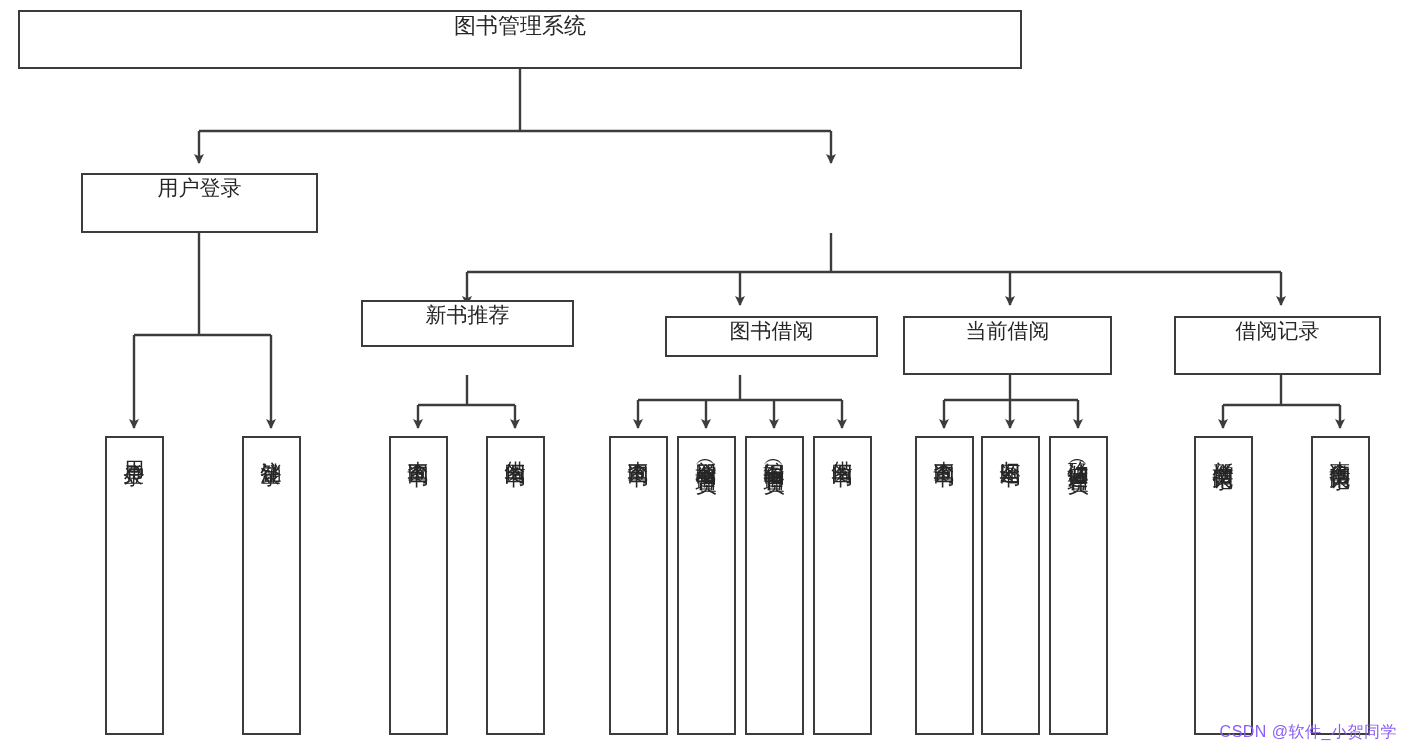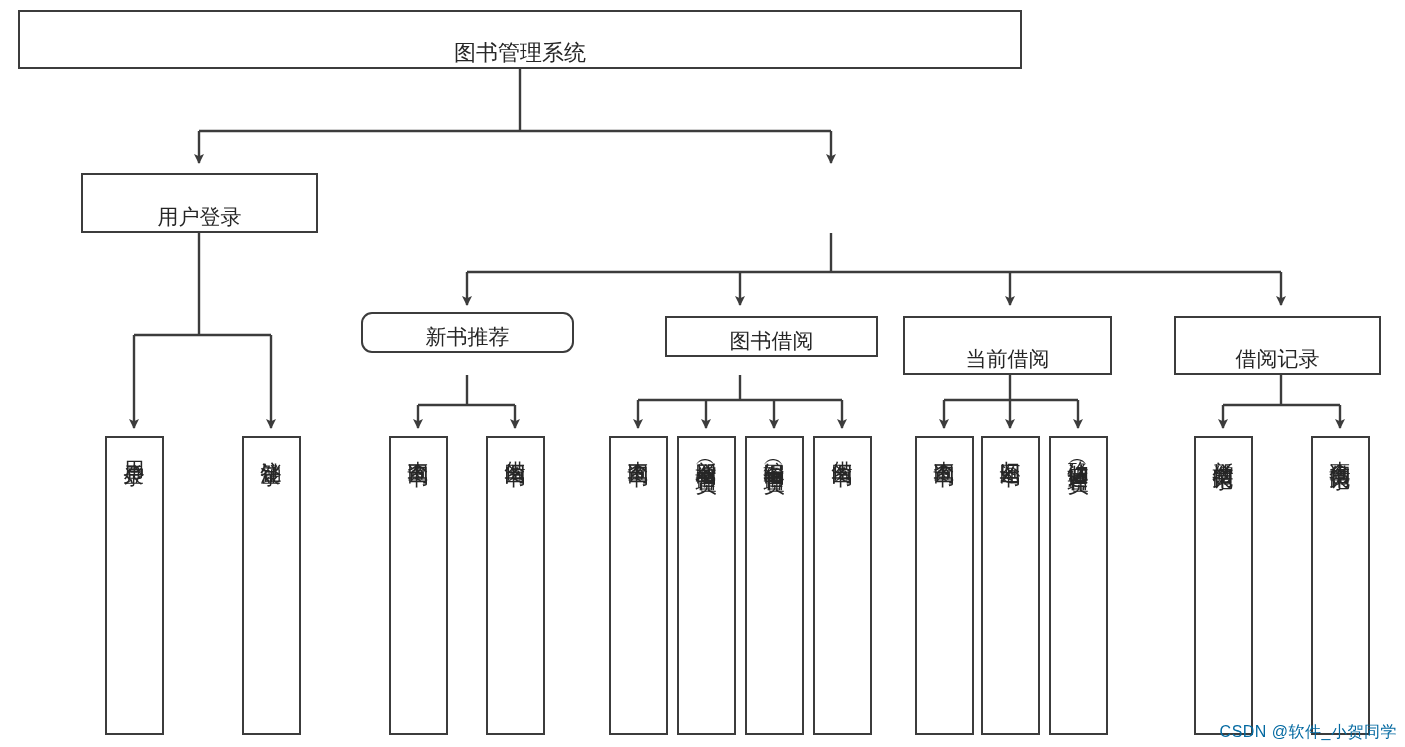--- a/index.html
+++ b/index.html
@@ -24,21 +24,21 @@
     width: 1405px;
     height: 747px;
     pointer-events: none;
   }
   .node {
     position: absolute;
     box-sizing: border-box;
     border: 2px solid #3c3c3c;
     background: #ffffff;
     display: flex;
-    align-items: flex-end;
+    align-items: flex-start;
     justify-content: center;
     color: #262626;
   }
   .node .label {
     display: block;
     text-align: center;
     line-height: 1.28;
     white-space: nowrap;
   }
   
@@ -60,21 +60,21 @@
     font-size: 21px;
     letter-spacing: 2px;
     line-height: 1;
     white-space: nowrap;
   }
   .watermark {
     position: absolute;
     right: 8px;
     bottom: 4px;
     font-size: 16px;
-    color: #0369a1;
+    color: #8b5cf6;
     letter-spacing: 0.5px;
     white-space: nowrap;
   }
 </style>
 </head>
 <body>
 
 <div id="canvas">
 
   <svg class="edges" viewBox="0 0 1405 747">
@@ -128,21 +128,21 @@
   </svg>
 
   <div class="node horiz root" style="left:18px; top:10px; width:1004px; height:59px;">
     <span class="label">图书管理系统</span>
   </div>
 
   <div class="node horiz" style="left:81px; top:173px; width:237px; height:60px;">
     <span class="label">用户登录</span>
   </div>
 
-  <div class="node horiz" style="left:361px; top:312px; width:213px; height:41px;border-radius:11px;">
+  <div class="node horiz" style="left:361px; top:300px; width:213px; height:47px;">
     <span class="label">新书推荐</span>
   </div>
   <div class="node horiz" style="left:633px; top:316px; width:213px; height:41px;margin-left:32px;">
     <span class="label">图书借阅</span>
   </div>
   <div class="node horiz" style="left:903px; top:316px; width:209px; height:59px;">
     <span class="label">当前借阅</span>
   </div>
   <div class="node horiz" style="left:1174px; top:316px; width:207px; height:59px;">
     <span class="label">借阅记录</span>

